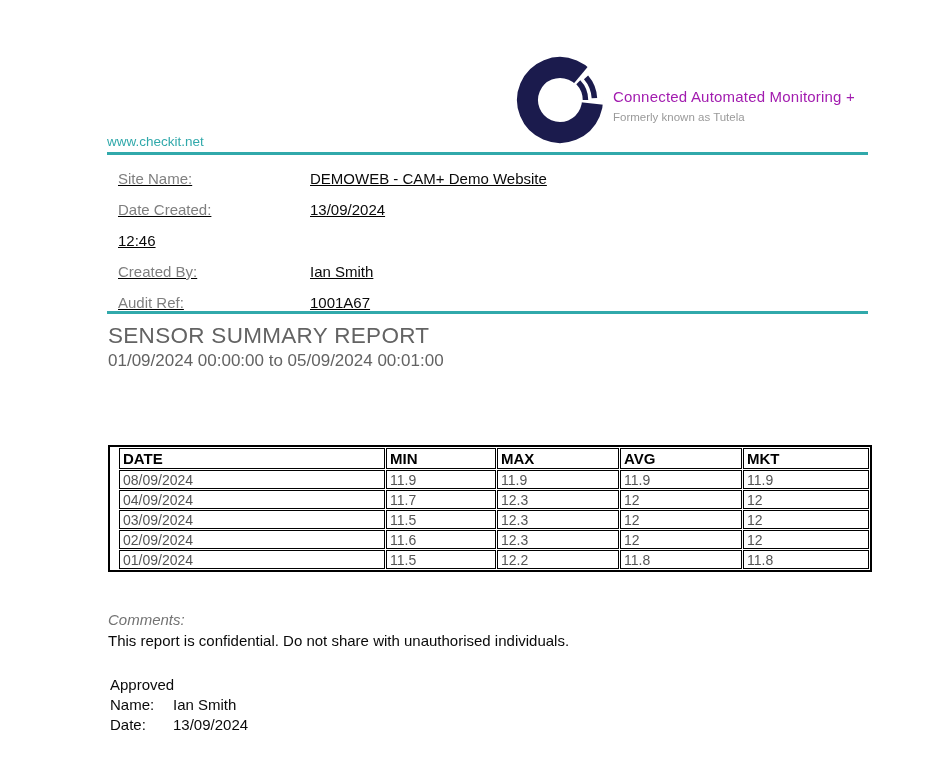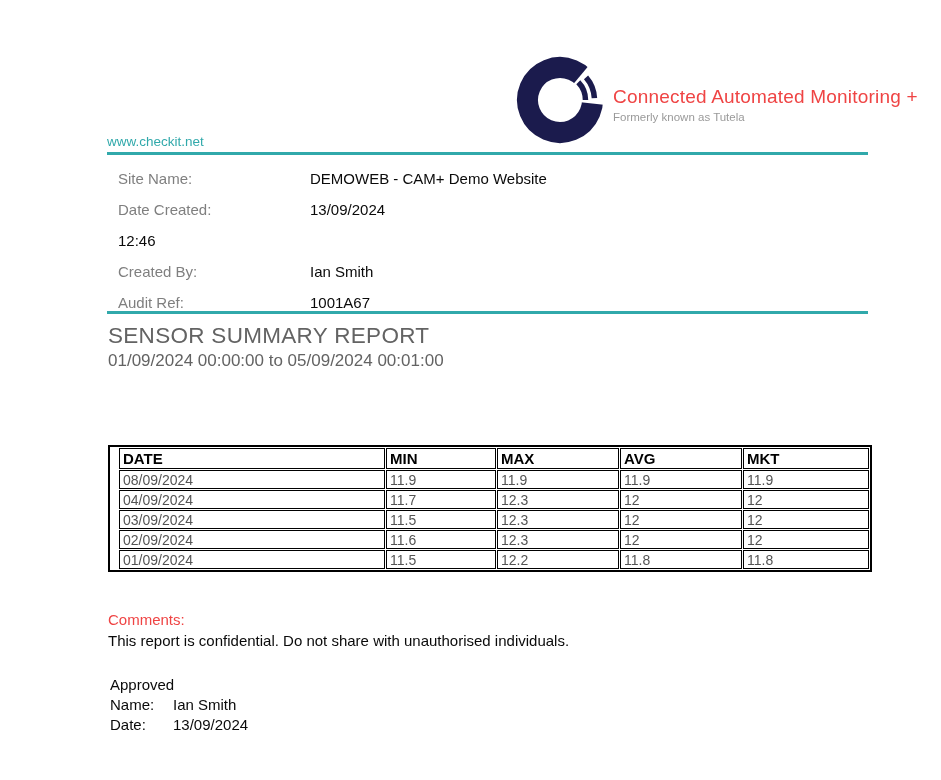--- a/index.html
+++ b/index.html
@@ -16,22 +16,22 @@
   .logo-block {
     position: absolute;
     left: 515px;
     top: 55px;
     display: flex;
     align-items: center;
   }
   .logo-icon { width: 90px; height: 90px; flex: 0 0 auto; }
   .logo-text { margin-left: 8px; padding-top: 4px; }
   .logo-title {
-    font-size: 19px;
-    color: #ef4444;
+    font-size: 15px;
+    color: #a21caf;
     letter-spacing: 0.2px;
     line-height: 22px;
   }
   .logo-subtitle {
     font-size: 11.5px;
     color: #9a9a9a;
     margin-top: 3px;
   }
 
   .site-link {
@@ -58,20 +58,21 @@
     position: absolute;
     left: 118px;
     top: 163px;
     width: 600px;
   }
   .meta-row {
     display: flex;
     height: 31px;
     align-items: center;
     font-size: 15px;
+    text-decoration: underline;
   }
   .meta-label { width: 192px; color: #7f7f7f; }
   .meta-value { color: #0a0a0a; }
 
   
   .title-block {
     position: absolute;
     left: 108px;
     top: 322px;
     color: #636363;
@@ -117,21 +118,21 @@
   .col-avg  { width: 122px; }
   .col-mkt  { width: 126px; }
 
   
   .comments-block {
     position: absolute;
     left: 108px;
     top: 609px;
     font-size: 15px;
   }
-  .comments-label { color: #ef4444; line-height: 21px; }
+  .comments-label { color: #737373; line-height: 21px; font-style: italic; }
   .comments-text { color: #0a0a0a; line-height: 21px; }
 
   
   .approval-block {
     position: absolute;
     left: 110px;
     top: 675px;
     font-size: 15px;
     color: #0a0a0a;
   }

